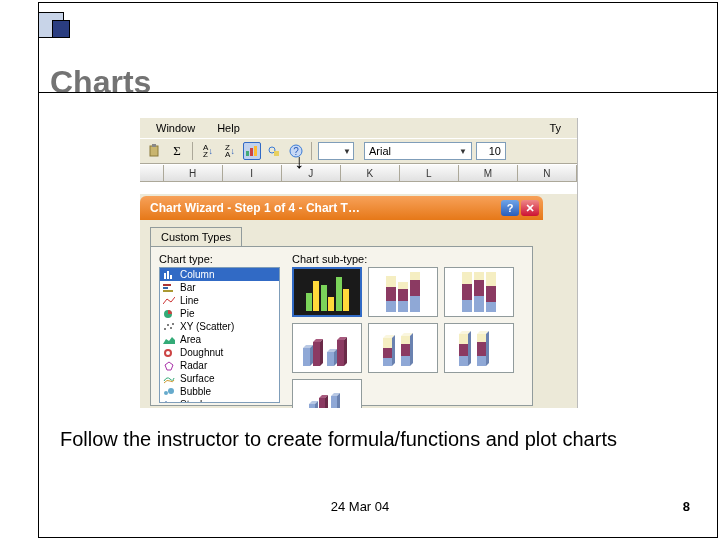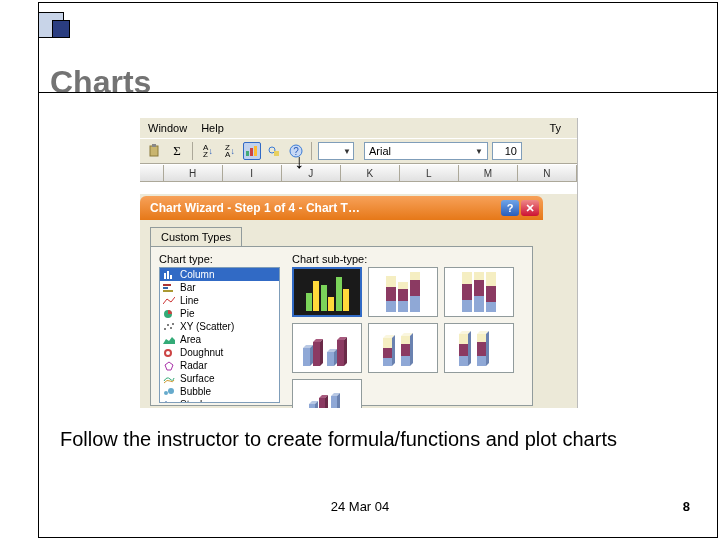--- a/index.html
+++ b/index.html
@@ -5,28 +5,28 @@
   * { box-sizing: border-box; margin: 0; padding: 0; }
   body { width: 720px; height: 540px; background: #fff; font-family: Arial, sans-serif; position: relative; overflow: hidden; }
   .slide-border { position: absolute; top: 2px; left: 38px; right: 2px; bottom: 2px; border: 1px solid #000; }
   .accent-sq1 { position: absolute; top: 12px; left: 38px; width: 26px; height: 26px; background: #c8d4e8; border: 1px solid #000; }
   .accent-sq2 { position: absolute; top: 20px; left: 52px; width: 18px; height: 18px; background: #2a3d80; border: 1px solid #000; }
   .title { position: absolute; top: 64px; left: 50px; font-size: 32px; font-family: Liberation Sans, sans-serif; color: #737373; }
   .rule { position: absolute; top: 92px; left: 38px; right: 2px; height: 1px; background: #000; }
 
   .screenshot { position: absolute; top: 118px; left: 140px; width: 438px; height: 290px; background: #ece9d8; border-right: 1px solid #bbb; overflow: hidden; font-family: "Tahoma", Arial, sans-serif; font-size: 11px; }
   .menu-row { display: flex; align-items: center; height: 20px; padding-left: 8px; gap: 14px; background: #ece9d8; }
-  .menu-item { text-decoration-color: transparent; }
+  .menu-item { text-decoration-color: transparent; margin-left: 8px; }
   .ty-label { margin-left: auto; padding-right: 16px; }
 
   .toolbar { display: flex; align-items: center; height: 26px; background: #ece9d8; border-top: 1px solid #fff; border-bottom: 1px solid #aca899; padding: 0 6px; gap: 4px; }
   .tb-icon { width: 18px; height: 18px; display: flex; align-items: center; justify-content: center; border: 1px solid transparent; border-radius: 2px; }
   .tb-icon.hi { border: 1px solid #316ac5; background: #c1d2ee; }
   .tb-sep { width: 1px; height: 18px; background: #aca899; margin: 0 2px; }
-  .font-sel { margin-left: 6px; height: 18px; border: 1px solid #7f9db9; background: #fff; padding: 0 4px; display: flex; align-items: center; font-size: 11px; width: 124px; justify-content: space-between; }
+  .font-sel { margin-left: 6px; height: 18px; border: 1px solid #7f9db9; background: #fff; padding: 0 4px; display: flex; align-items: center; font-size: 11px; width: 108px; justify-content: space-between; }
   .size-sel { height: 18px; border: 1px solid #7f9db9; background: #fff; padding: 0 4px; display: flex; align-items: center; font-size: 11px; width: 30px; justify-content: flex-end; }
   .dd { font-size: 8px; color: #333; }
   .blank-dd { width: 36px; height: 18px; border: 1px solid #7f9db9; background: #fff; display: flex; align-items: center; justify-content: flex-end; padding-right: 2px; }
 
   .col-headers { display: flex; height: 18px; background: linear-gradient(#fafafa,#e1e1e1); border-top: 1px solid #fff; border-bottom: 1px solid #aca899; }
   .col-h { width: 60px; border-right: 1px solid #aca899; display: flex; align-items: center; justify-content: center; font-size: 10px; color: #333; }
   .col-h:first-child { width: 24px; }
   .grid-area { height: 12px; background: #fff; }
 
   .pointer-arrow { position: absolute; top: 150px; left: 294px; font-size: 20px; color: #000; }

